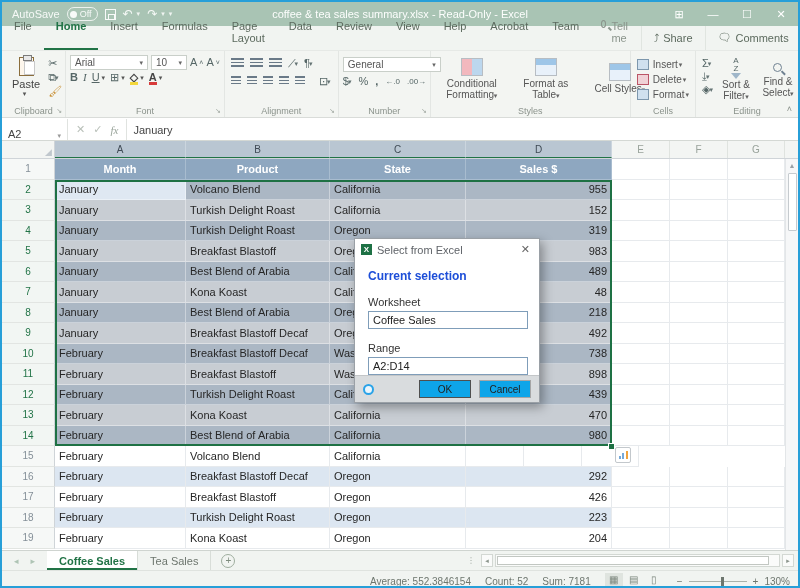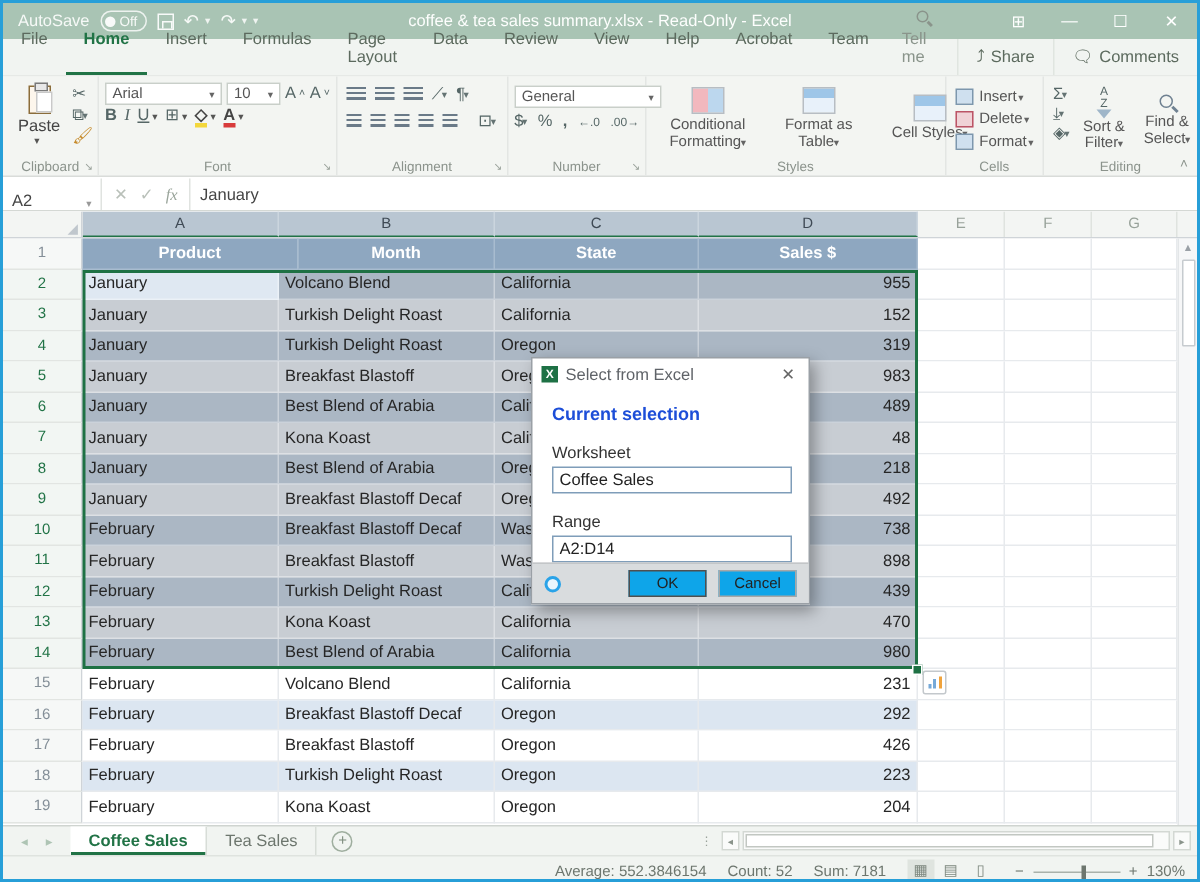--- a/index.html
+++ b/index.html
@@ -22,21 +22,21 @@
   .save-icon::after { content:""; position:absolute; left:2px; bottom:0; width:5px; height:4px; border:1px solid #fff; border-bottom:none; }
   .title-text { position:absolute; left:0; right:0; text-align:center; pointer-events:none; }
   .win-controls { margin-left:auto; display:flex; height:100%; }
   .win-btn { width:34px; display:flex; align-items:center; justify-content:center; font-size:11px; color:#fff; }
   
   .ribbon-tabs { position:absolute; left:0; top:24px; width:796px; height:25px;
     background:#f1f4f1; display:flex; align-items:flex-end; font-size:11px; color:#5c6a5e;
     border-bottom:1px solid #e6e9e6; }
   .rtab { padding:5px 12px 6px; cursor:default; }
   .rtab.active { color:#217346; font-weight:bold; border-bottom:2px solid #217346; padding-bottom:4px; }
-  .tellme { display:flex; align-items:center; gap:5px; color:#8a948b; padding:5px 10px 6px;flex-direction:column; }
+  .tellme { display:flex; gap:5px; color:#8a948b; padding:5px 10px 6px; }
   .search-glyph { width:8px; height:8px; border:1.5px solid #8a948b; border-radius:50%; position:relative; display:inline-block; }
   .search-glyph::after{ content:""; position:absolute; width:4px; height:1.5px; background:#8a948b; transform:rotate(45deg); left:6px; top:7px; }
   .tab-right { margin-left:auto; display:flex; }
   .pill-btn { display:flex; align-items:center; gap:4px; padding:5px 12px 6px; color:#5c6a5e; border-left:1px solid #e0e5e0; }
   
   .ribbon { position:absolute; left:0; top:49px; width:796px; height:67px; background:#f3f5f2;
     border-bottom:1px solid #d9dcd9; display:flex; font-size:11px; color:#444; }
   .rgroup { position:relative; height:100%; border-right:1px solid #e3e6e3; padding:4px 4px 14px; }
   .rgroup-label { position:absolute; bottom:1px; left:0; right:0; text-align:center; font-size:9px; color:#8b938c; }
   .launcher { position:absolute; bottom:2px; right:3px; font-size:7px; color:#9aa29b; }
@@ -380,22 +380,22 @@
         <div class="ch cb sel">B</div>
         <div class="ch cc sel">C</div>
         <div class="ch cd sel">D</div>
         <div class="ch ce">E</div>
         <div class="ch cf">F</div>
         <div class="ch cg">G</div>
       </div>
     <div id="rows">
         <div class="row">
           <div class="rh">1</div>
+          <div class="cell ca hdr">Month</div>
           <div class="cell cb hdr">Product</div>
-          <div class="cell ca hdr">Month</div>
           <div class="cell cc hdr">State</div>
           <div class="cell cd hdr">Sales $</div>
           <div class="cell ce bw"></div>
           <div class="cell cf bw"></div>
           <div class="cell cg bw"></div>
         </div>
         <div class="row">
           <div class="rh sel">2</div>
           <div class="cell ca sb active-cell">January</div>
           <div class="cell cb sb">Volcano Blend</div>
@@ -523,21 +523,20 @@
           <div class="cell cd sb num">980</div>
           <div class="cell ce bw"></div>
           <div class="cell cf bw"></div>
           <div class="cell cg bw"></div>
         </div>
         <div class="row">
           <div class="rh">15</div>
           <div class="cell ca bw">February</div>
           <div class="cell cb bw">Volcano Blend</div>
           <div class="cell cc bw">California</div>
-          <div class="cell cd bw num">231</div>
           <div class="cell ce bw"></div>
           <div class="cell cf bw"></div>
           <div class="cell cg bw"></div>
         </div>
         <div class="row">
           <div class="rh">16</div>
           <div class="cell ca bb">February</div>
           <div class="cell cb bb">Breakfast Blastoff Decaf</div>
           <div class="cell cc bb">Oregon</div>
           <div class="cell cd bb num">292</div>

